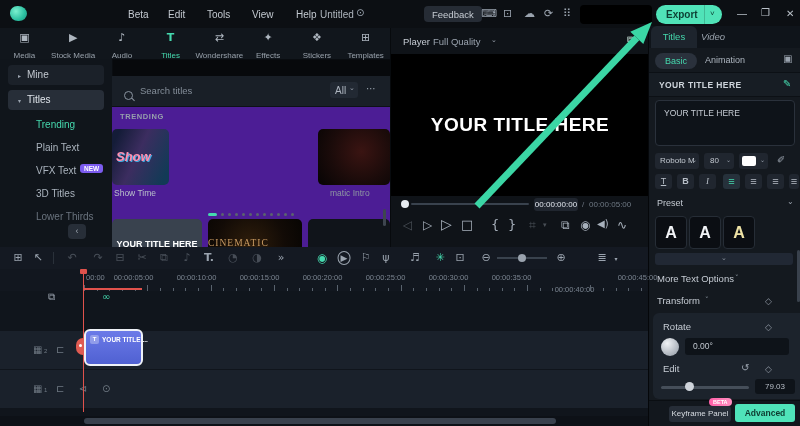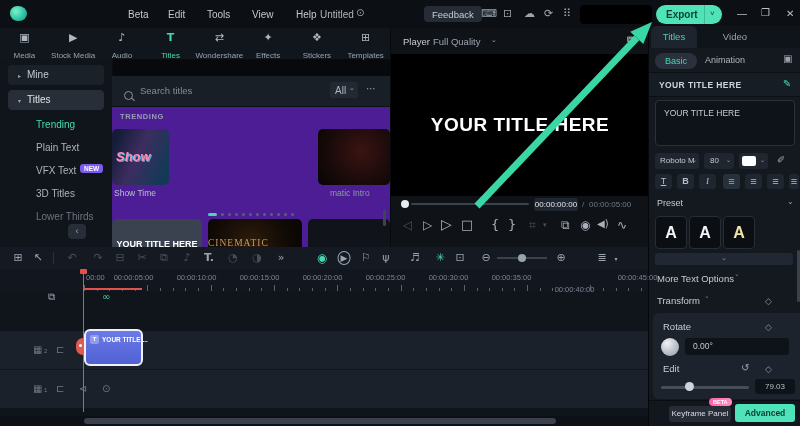--- a/index.html
+++ b/index.html
@@ -165,21 +165,21 @@
   <span class="a pcic dim" style="left:152px;top:193px;font-size:7px;">▾</span>
   <span class="a pcic" style="left:170px;top:190px;">⧉</span>
   <span class="a pcic" style="left:189px;top:190px;">◉</span>
   <span class="a pcic" style="left:206px;top:190px;font-size:10px;">◀)</span>
   <span class="a pcic" style="left:226px;top:190px;">∿</span>
 </div>
 
 <div id="rpanel" class="a">
   <div class="a" style="left:0;top:0;width:152px;height:22px;background:#0f141a;">
     <span class="a" style="left:2px;top:0;width:46px;height:22px;background:#1d242d;border-radius:6px 6px 0 0;text-align:center;line-height:22px;font-size:9.5px;color:#45d9ae;">Titles</span>
-    <span class="a" style="left:52px;top:0;width:46px;height:22px;text-align:right;line-height:22px;font-size:9.5px;color:#9aa3ad;">Video</span>
+    <span class="a" style="left:52px;top:0;width:46px;height:22px;text-align:left;line-height:22px;font-size:9.5px;color:#9aa3ad;font-style:italic;">Video</span>
   </div>
   <span class="a" style="left:6px;top:27px;width:42px;height:16px;background:#2a313c;border-radius:10px;text-align:center;line-height:16px;font-size:9px;color:#45d9ae;">Basic</span>
   <span class="a" style="left:56px;top:29px;font-size:9px;color:#aeb6c0;">Animation</span>
   <span class="a ic" style="left:134px;top:28px;font-size:10px;">▣</span>
 
   <div class="a" style="left:0;top:46px;width:152px;height:23px;background:#171d24;border-top:1px solid #0c1015;border-bottom:1px solid #0c1015;">
     <span style="position:absolute;left:10px;top:7px;font-size:8.5px;font-weight:bold;letter-spacing:.4px;color:#ced4db;">YOUR TITLE HERE</span>
     <span class="ic teal" style="position:absolute;left:134px;top:6px;font-size:10px;">✎</span>
   </div>
 

